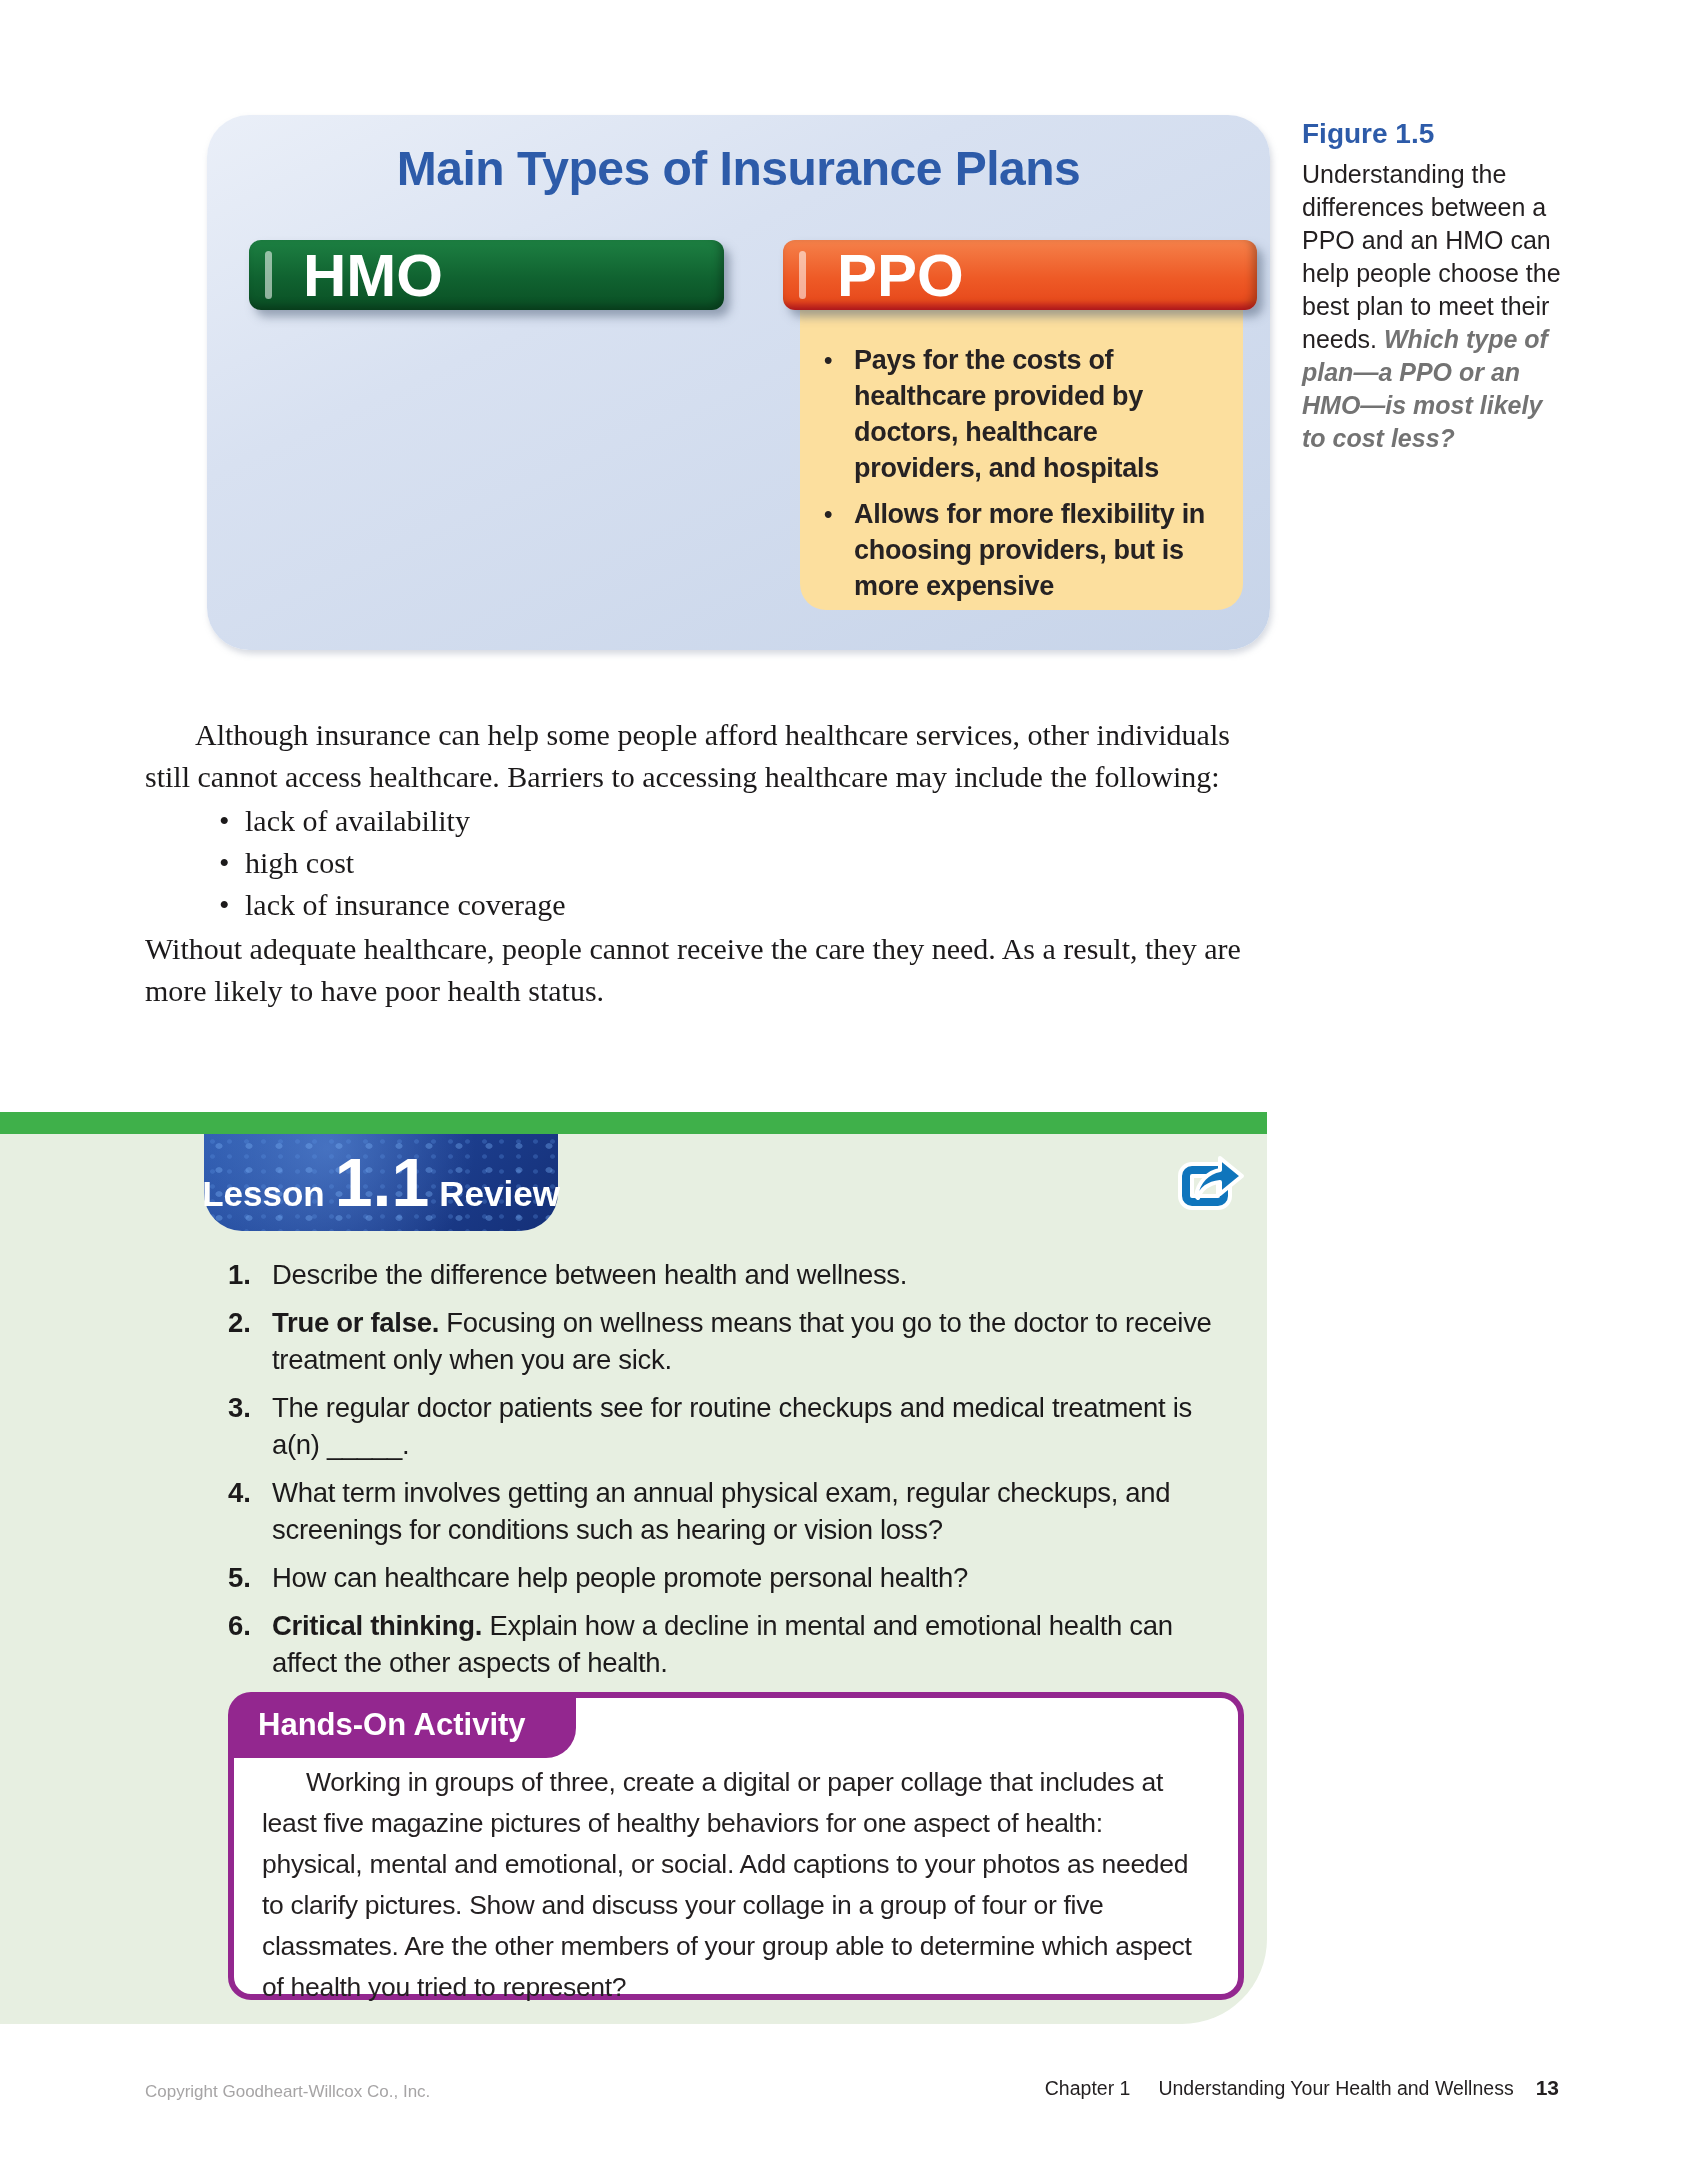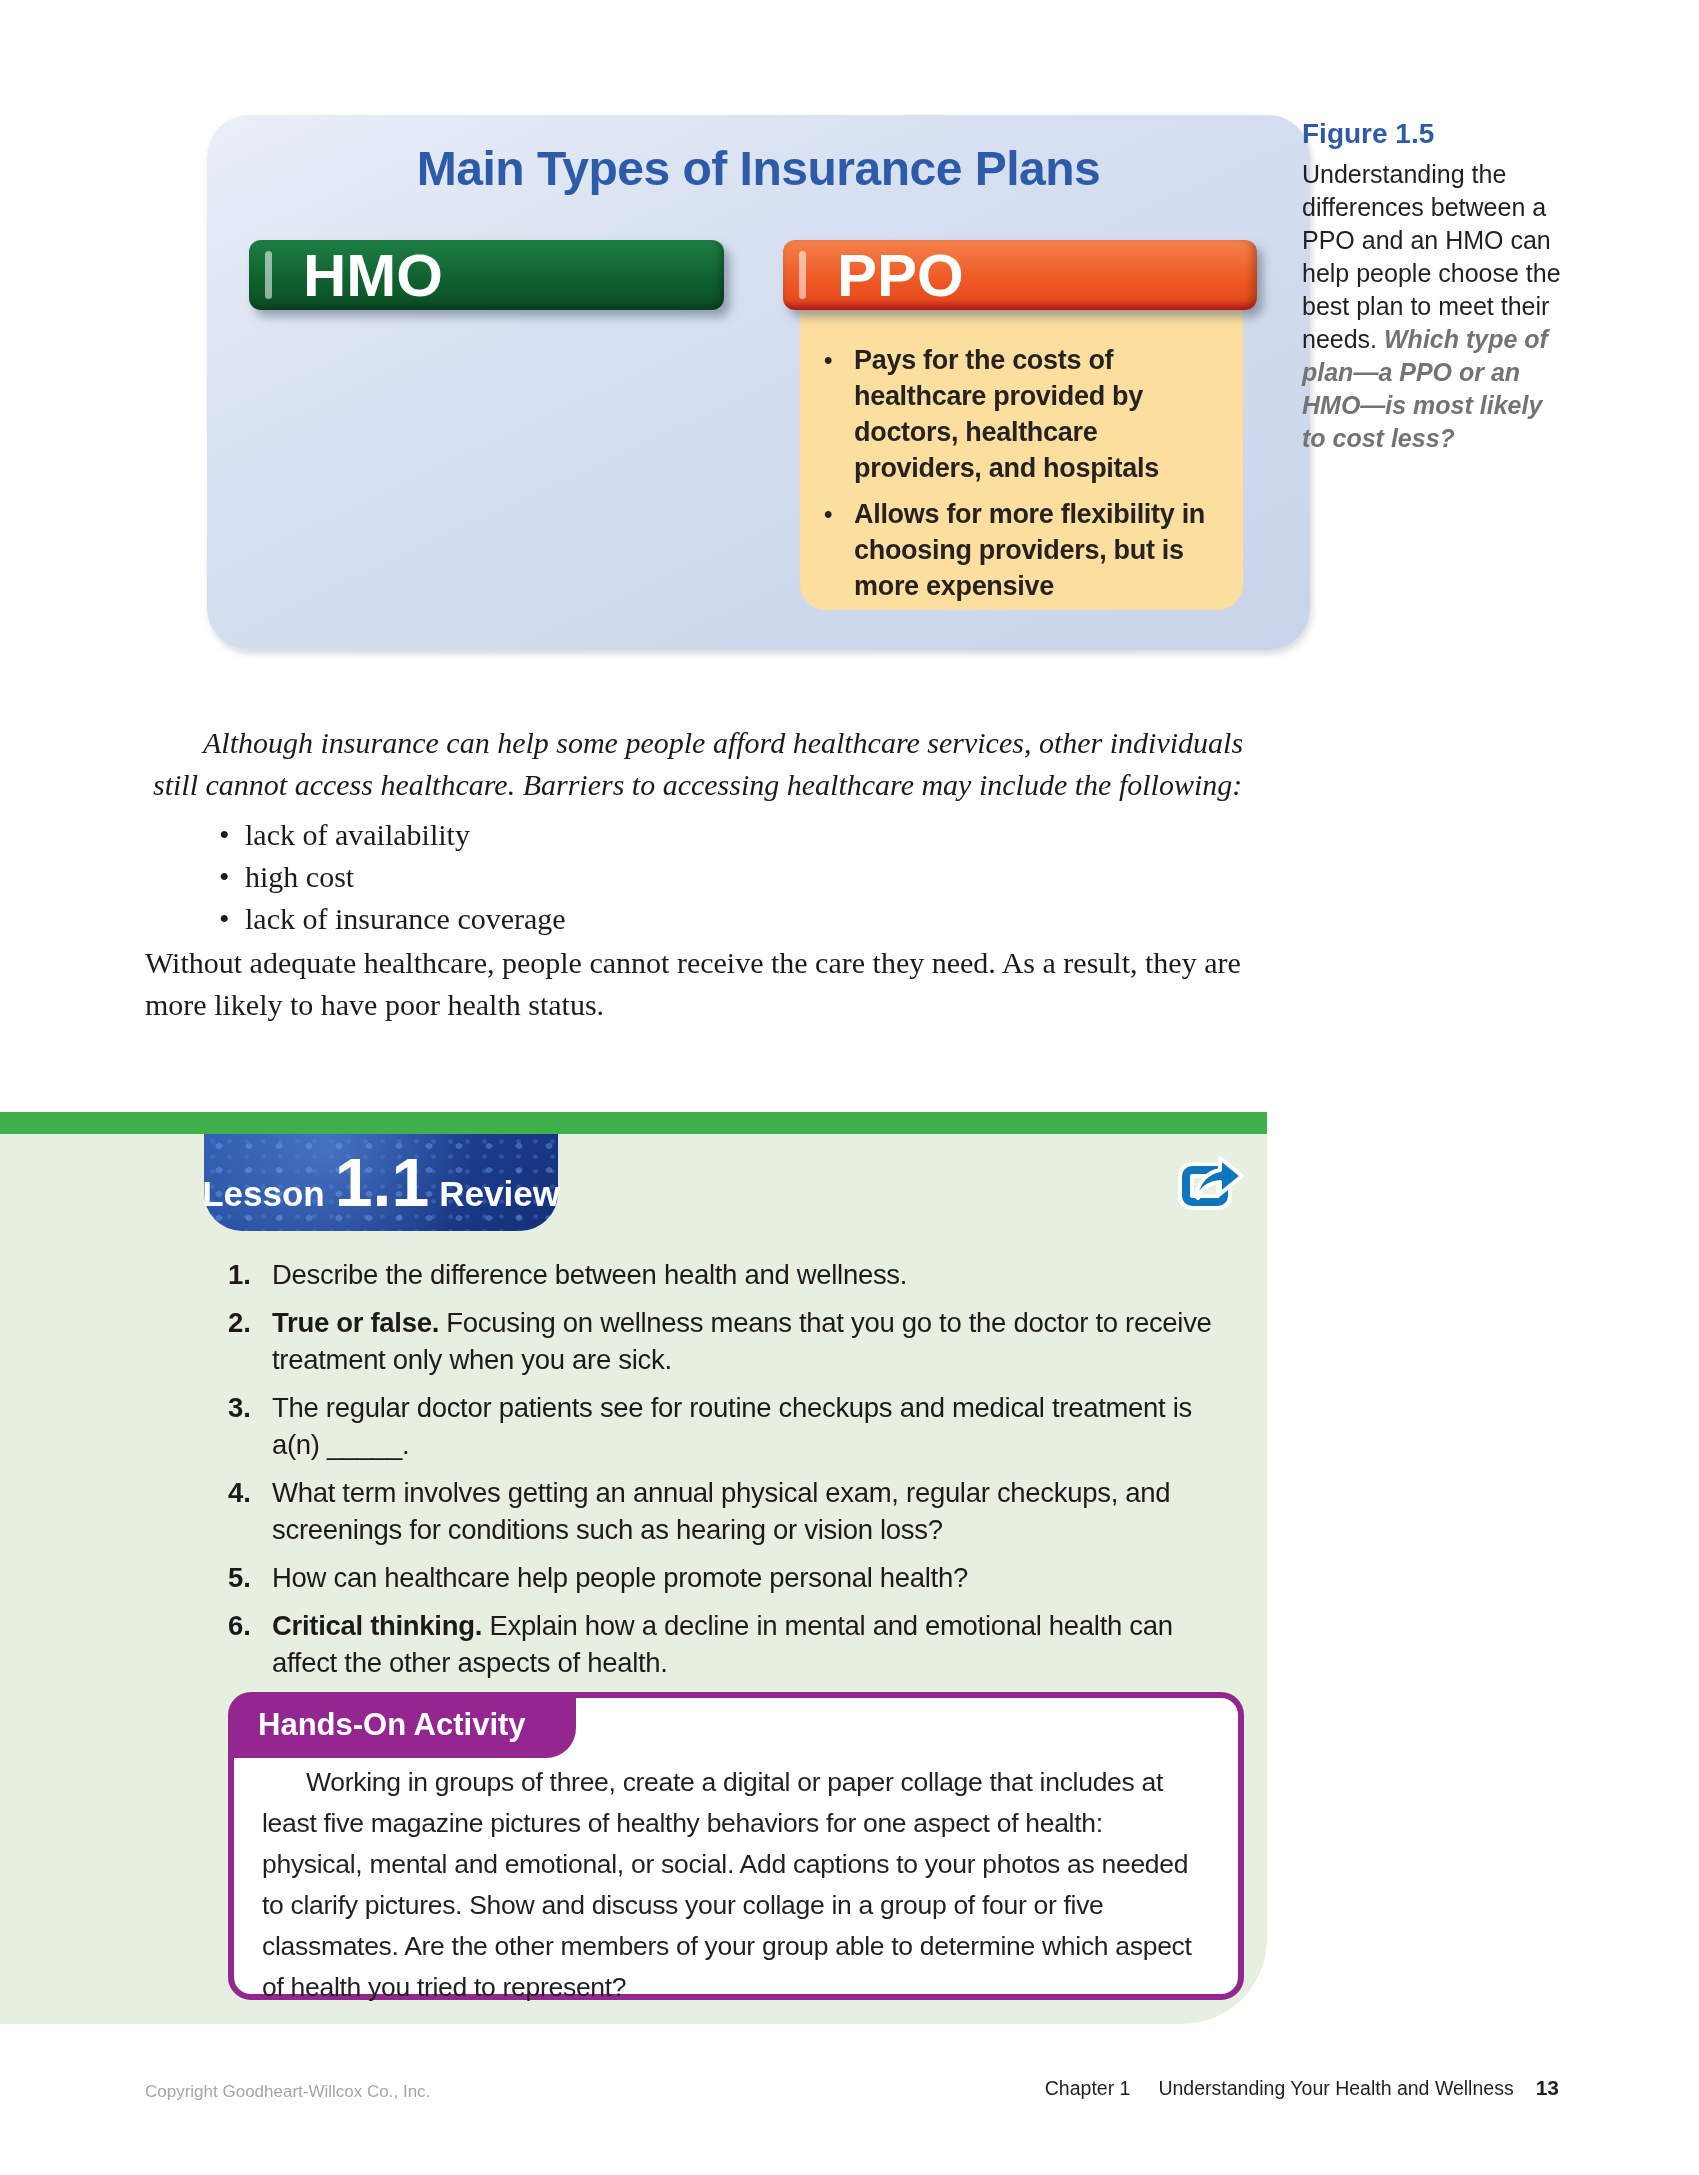--- a/index.html
+++ b/index.html
@@ -6,21 +6,20 @@
   .page{
     position:relative;width:1699px;height:2175px;background:#ffffff;overflow:hidden;
     font-family:"Liberation Sans",sans-serif;color:#231f20;
   }
   
   .figure-box{
     position:absolute;left:207px;top:115px;width:1063px;height:535px;
     border-radius:42px;
     background:linear-gradient(155deg,#eaeff8 0%,#d8e1f1 35%,#c7d4e9 100%);
     box-shadow:2px 4px 6px rgba(140,150,170,0.35);
-    padding-left:40px;
   }
   .figure-title{
     position:absolute;left:0;top:26px;width:100%;text-align:center;
     font-size:48px;font-weight:bold;color:#2d5ba9;letter-spacing:-0.5px;
   }
   .plan-header{
     position:absolute;top:125px;height:70px;border-radius:12px;z-index:3;
     display:flex;align-items:center;padding-left:54px;box-sizing:border-box;
     color:#ffffff;font-weight:bold;font-size:60px;
     box-shadow:6px 7px 10px rgba(80,95,120,0.5), inset -4px -4px 8px rgba(0,0,0,0.28);
@@ -48,21 +47,21 @@
   
   .figure-caption{position:absolute;left:1302px;top:118px;width:268px;}
   .cap-label{font-size:28px;font-weight:bold;color:#2d5ba9;margin-bottom:8px;}
   .cap-text{font-size:25px;line-height:33px;color:#231f20;}
   .cap-question{color:#737373;font-weight:bold;font-style:italic;}
   
   .body-text{
     position:absolute;left:145px;top:714px;width:1122px;
     font-family:"Liberation Serif",serif;font-size:30px;line-height:42px;color:#1c1a1b;
   }
-  .body-text .para1{text-indent:50px;margin:8px;font-style:italic;}
+  .body-text .para1{text-indent:50px;margin:0;}
   .body-text .body-bullets{margin:2px 0 2px 0;padding:0;list-style:none;}
   .body-text .body-bullets li{position:relative;padding-left:32px;margin:0;}
   .body-text .body-bullets li::before{content:"\2022";position:absolute;left:6px;top:0;}
   .body-bullets{margin-left:68px !important;}
   .body-text .para2{margin:0;}
   
   .green-bar{position:absolute;left:0;top:1112px;width:1267px;height:22px;background:#3fb04a;}
   .review-panel{
     position:absolute;left:0;top:1134px;width:1267px;height:890px;
     background:#e7efe1;border-radius:0 0 85px 0;

